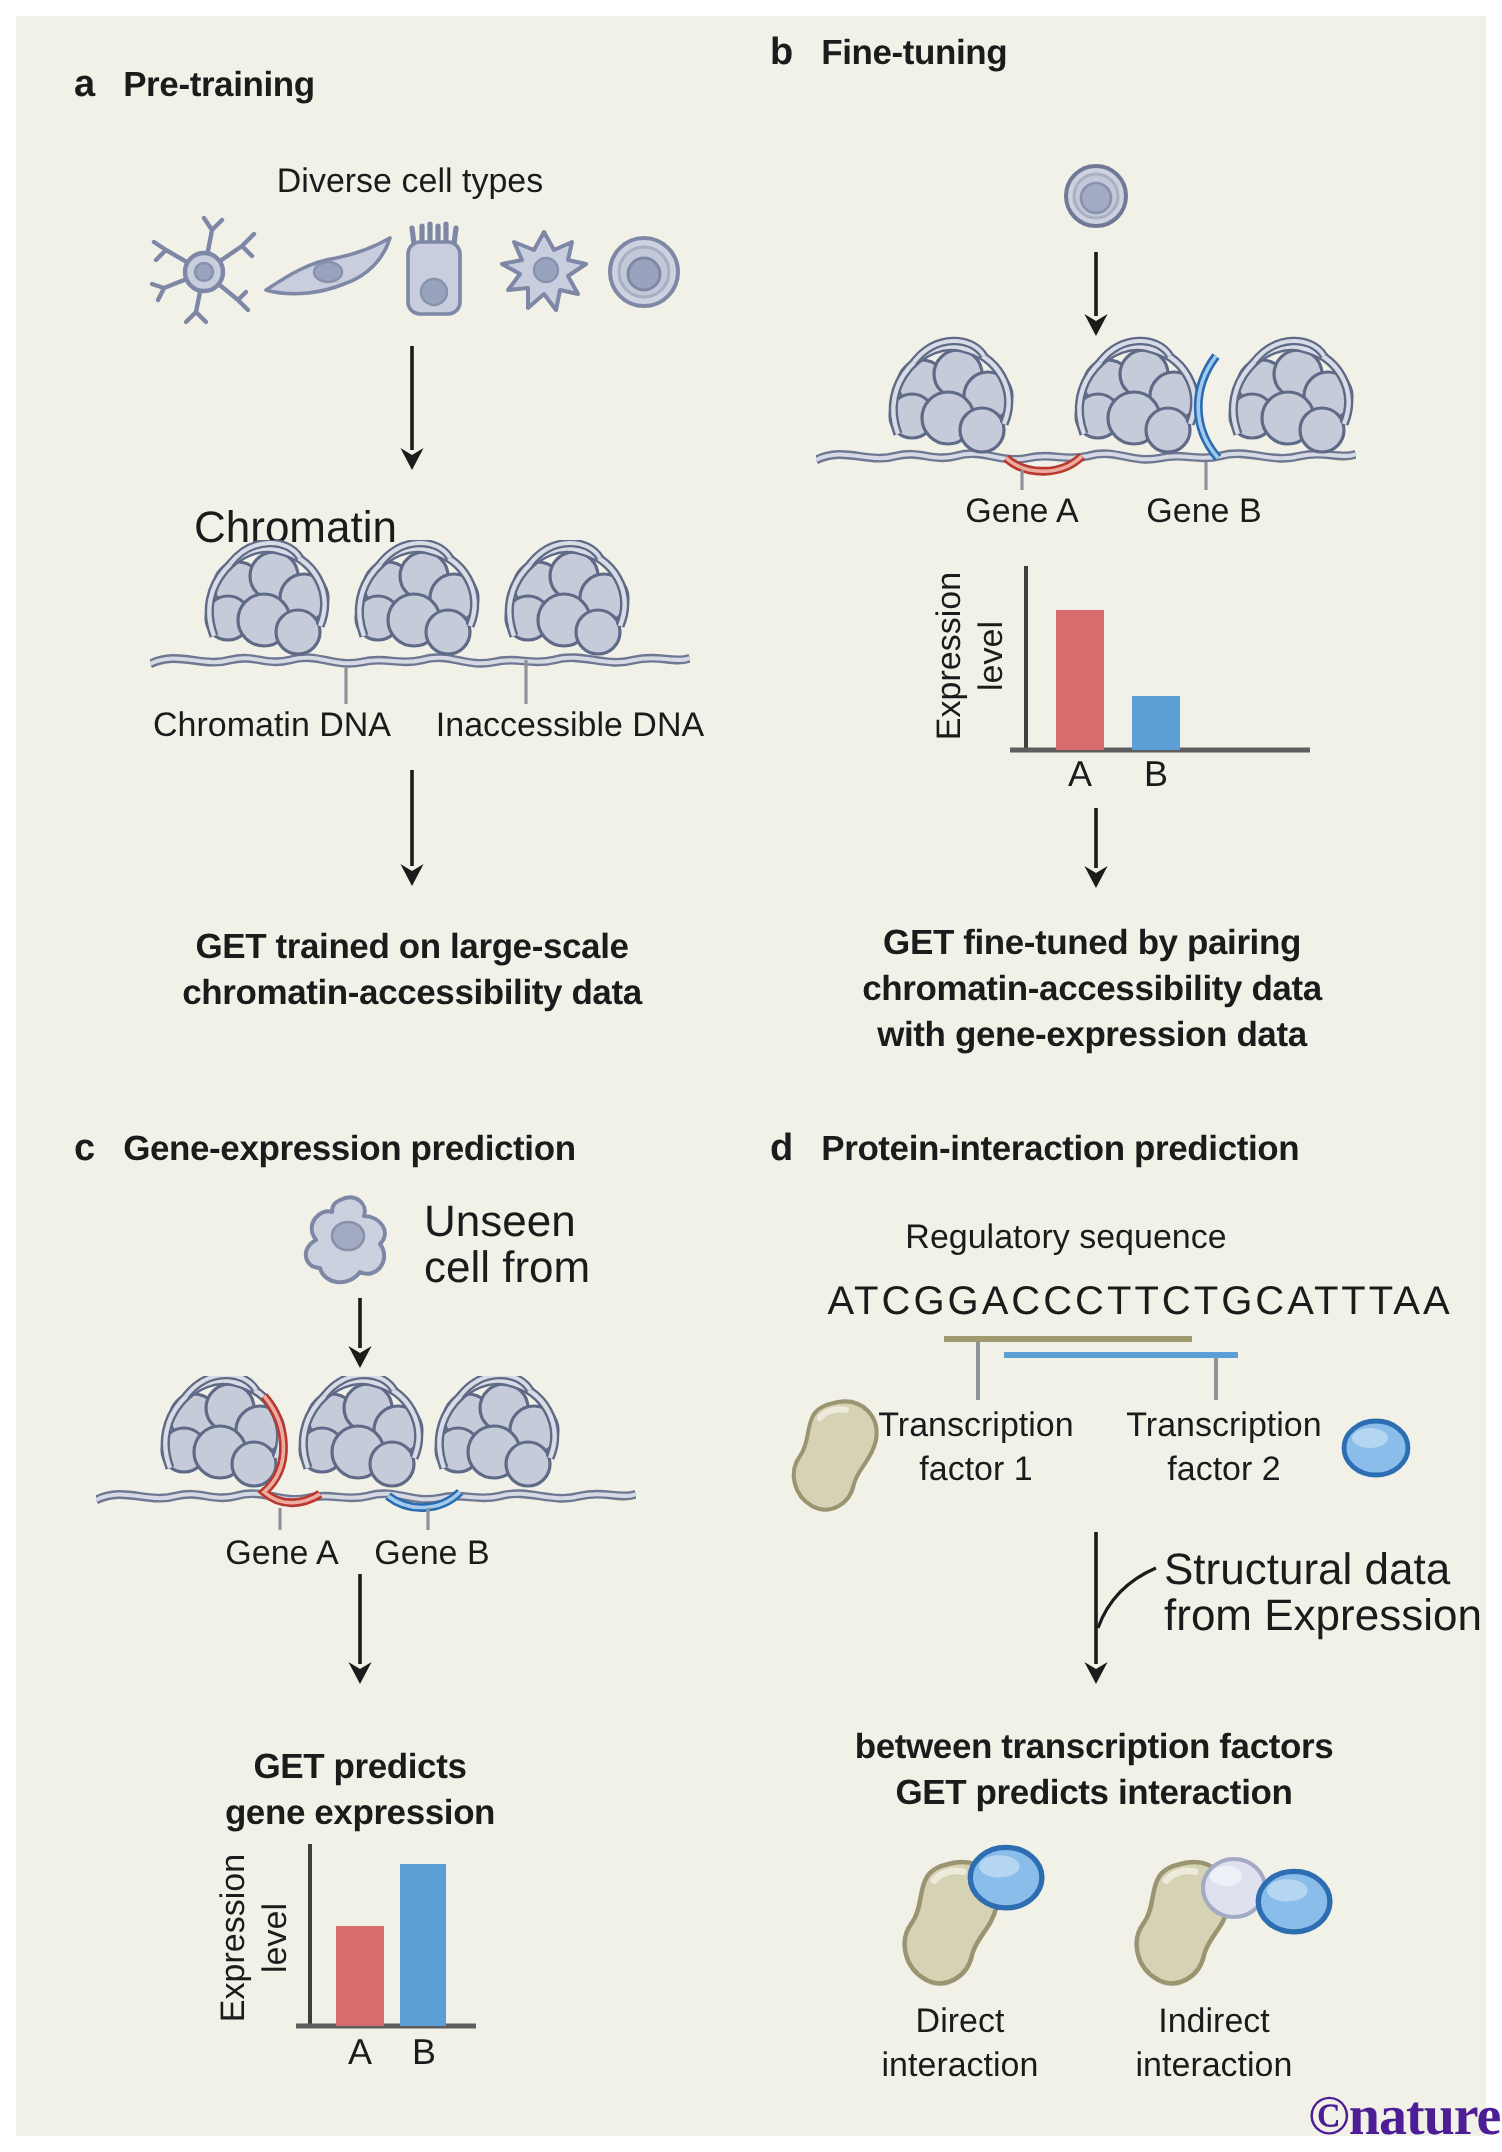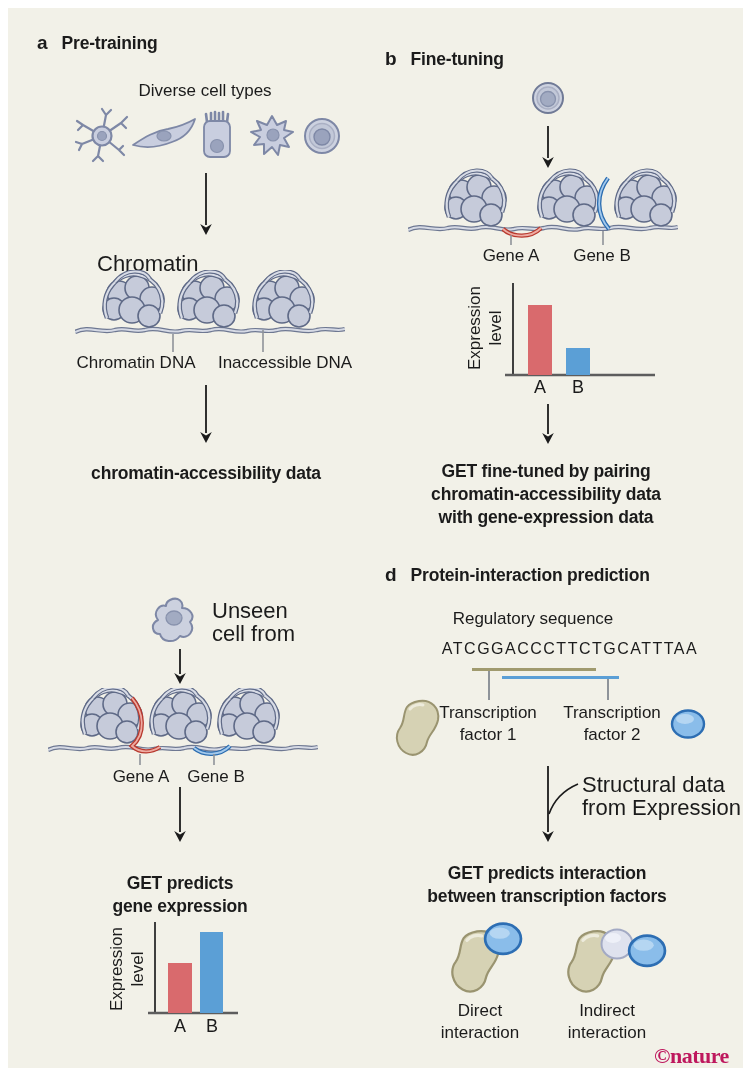--- a/index.html
+++ b/index.html
@@ -9,25 +9,25 @@
   .abs{position:absolute;}
   .clabel{position:absolute;transform:translateX(-50%);white-space:nowrap;font-size:17px;line-height:22px;text-align:center;}
   .llabel{position:absolute;white-space:nowrap;font-size:22px;line-height:23px;}
   .hdr{position:absolute;white-space:nowrap;}
   .hdr .ltr{font-weight:700;font-size:19px;letter-spacing:0;}
   .hdr .ttl{font-weight:700;font-size:17.5px;margin-left:14px;letter-spacing:-0.2px;}
   .bold-conc{position:absolute;transform:translateX(-50%);text-align:center;font-weight:700;
              font-size:17.5px;line-height:23px;letter-spacing:-0.2px;white-space:nowrap;}
   .vlabel{position:absolute;width:100px;height:42px;text-align:center;font-size:17px;line-height:21px;
           transform:rotate(-90deg);}
-  .seq{position:absolute;transform:translateX(-50%);font-size:16px;letter-spacing:1.5px;white-space:nowrap;text-align:center;}
+  .seq{position:absolute;transform:translateX(-50%);font-size:20px;letter-spacing:1.5px;white-space:nowrap;text-align:center;}
   .uline{position:absolute;height:3px;}
   .tick{position:absolute;width:1.6px;background:#8e9399;}
   .watermark{position:absolute;font-family:"Liberation Serif",serif;font-weight:700;
-             font-size:22px;color:#be185d;letter-spacing:-0.5px;}
+             font-size:28px;color:#4c1d95;letter-spacing:-0.5px;}
   svg{display:block;}
   text{font-family:"Liberation Sans",sans-serif;}
 </style>
 </head>
 <body>
 
 <div id="stage">
   <div id="bg"></div>
 
   <svg width="0" height="0" class="abs" aria-hidden="true">
@@ -123,24 +123,25 @@
 
   <div class="clabel" style="left:136px;top:352px;">Chromatin DNA</div>
   <div class="clabel" style="left:285px;top:352px;">Inaccessible DNA</div>
 
   <svg class="abs" style="left:198px;top:383px;" width="16" height="60">
     <line x1="8" y1="2" x2="8" y2="50" stroke="#1b1b1b" stroke-width="1.8"></line>
     <path d="M8,60 L2.2,49 L8,52.5 L13.8,49 Z" fill="#1b1b1b"></path>
   </svg>
 
   <div class="bold-conc" style="left:206px;top:462px;">
+    <div>GET trained on large-scale</div>
     <div>chromatin-accessibility data</div>
   </div>
 
-  <div class="hdr" style="left:385px;top:48px;">
+  <div class="hdr" style="left:385px;top:16px;">
     <span class="ltr">b</span><span class="ttl">Fine-tuning</span>
   </div>
 
   <svg class="abs" style="left:531px;top:81px;" width="34" height="34">
     <circle cx="17" cy="17" r="15" fill="#cdd2e0" stroke="#707a96" stroke-width="2"></circle>
     <circle cx="17" cy="17" r="11" fill="#c2c8d8" stroke="#aab0c4" stroke-width="1.5"></circle>
     <circle cx="17" cy="18" r="7.5" fill="#a2abc2" stroke="#8892ad" stroke-width="1.3"></circle>
   </svg>
 
   <svg class="abs" style="left:540px;top:124px;" width="16" height="44">
@@ -187,20 +188,23 @@
     <line x1="8" y1="2" x2="8" y2="32" stroke="#1b1b1b" stroke-width="1.8"></line>
     <path d="M8,42 L2.2,31 L8,34.5 L13.8,31 Z" fill="#1b1b1b"></path>
   </svg>
 
   <div class="bold-conc" style="left:546px;top:460px;">
     <div>GET fine-tuned by pairing</div>
     <div>chromatin-accessibility data</div>
     <div>with gene-expression data</div>
   </div>
 
+  <div class="hdr" style="left:37px;top:564px;">
+    <span class="ltr">c</span><span class="ttl">Gene-expression prediction</span>
+  </div>
 
   <svg class="abs" style="left:150px;top:596px;" width="56" height="50">
     <path d="M20,4 C28,0 34,6 32,12 C40,12 46,20 40,26 C46,34 38,44 30,40 C24,48 12,46 10,38 C2,38 0,28 8,24 C2,16 10,8 16,10 C16,6 18,5 20,4 Z" fill="#ccd1df" stroke="#7e88a6" stroke-width="2" stroke-linejoin="round"></path>
     <ellipse cx="24" cy="22" rx="8" ry="7" fill="#a2abc2" stroke="#8892ad" stroke-width="1.3"></ellipse>
   </svg>
 
   <div class="llabel" style="left:212px;top:599px;">
     <div>Unseen</div>
     <div>cell from</div>
   </div>
@@ -293,22 +297,22 @@
     <path d="M50,20 C36,26 26,36 21,50" fill="none" stroke="#1b1b1b" stroke-width="1.6"></path>
     <path d="M20,78 L14.2,67 L20,70.5 L25.8,67 Z" fill="#1b1b1b"></path>
   </svg>
 
   <div class="llabel" style="left:582px;top:773px;">
     <div>Structural data</div>
     <div>from Expression</div>
   </div>
 
   <div class="bold-conc" style="left:547px;top:862px;">
+    <div>between transcription factors</div>
     <div>GET predicts interaction</div>
-    <div>between transcription factors</div>
   </div>
 
   <svg class="abs" style="left:444px;top:918px;" width="90" height="76">
     <g transform="translate(4,10) scale(1.12)">
         <use href="#tf-bean"></use>
       </g>
     <g transform="translate(40,4) scale(1.12)">
         <use href="#tf-oval"></use>
       </g>
   </svg>

